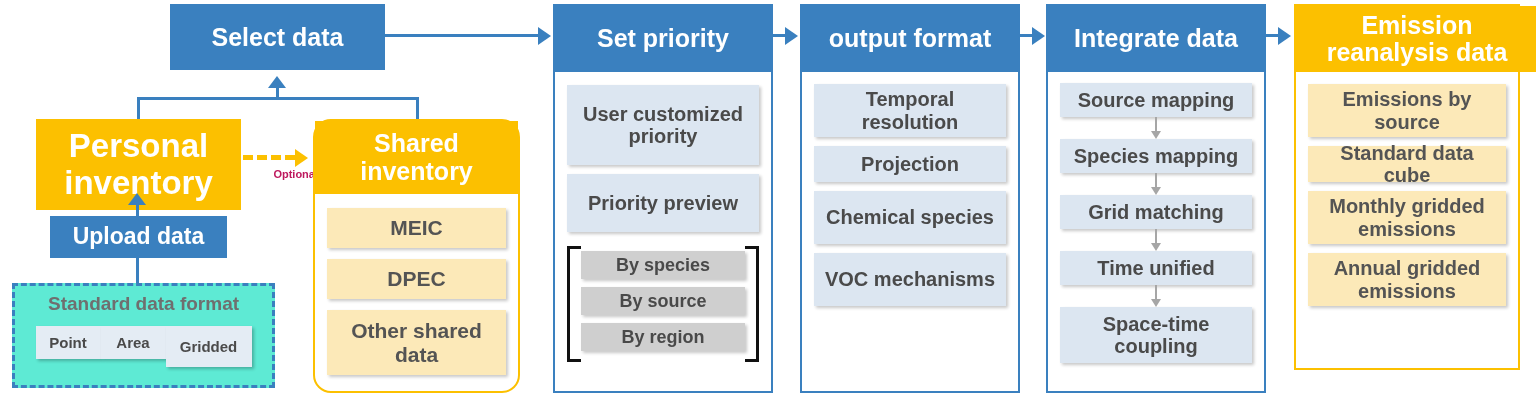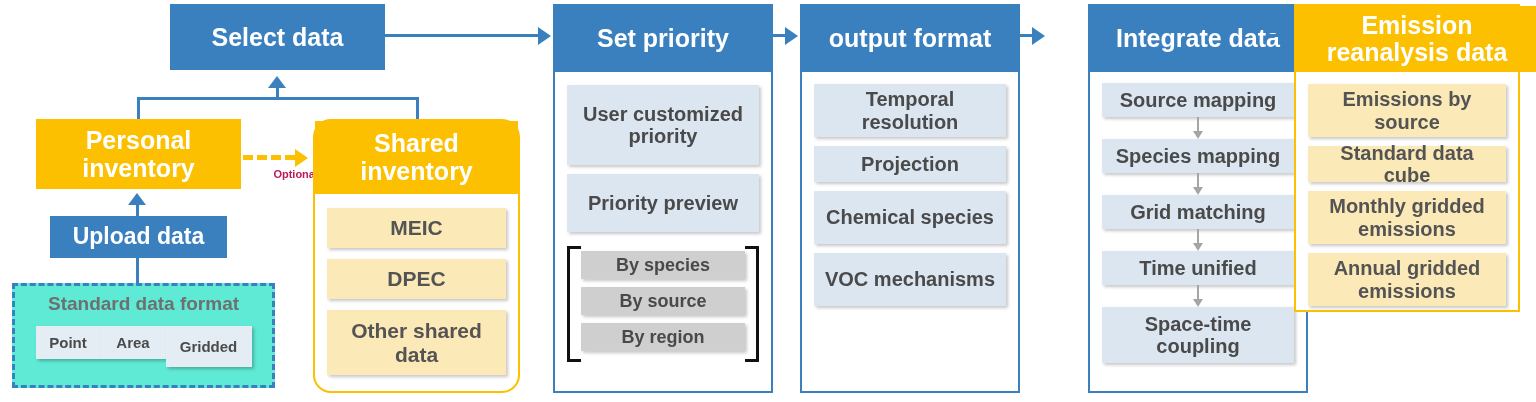--- a/index.html
+++ b/index.html
@@ -191,21 +191,21 @@
     <span>Select data</span>
   </div>
 
   <div class="abs v-arrow-line" style="left:276px; top:88px; height:12px;"></div>
   <div class="abs v-arrow-head" style="left:268px; top:76px;"></div>
 
   <div class="abs bracket-h" style="left:137px; top:97px; width:282px;"></div>
   <div class="abs bracket-v" style="left:137px; top:97px; height:24px;"></div>
   <div class="abs bracket-v" style="left:416px; top:97px; height:24px;"></div>
 
-  <div class="abs hdr-yellow" style="left:36px; top:119px; width:205px; height:70px; font-size:25px; padding:0 16px;">
+  <div class="abs hdr-yellow" style="left:36px; top:119px; width:205px; height:91px; font-size:33px; padding:0 16px;">
     <span>Personal inventory</span>
   </div>
 
   <div class="abs dash-line" style="left:243px; top:155px; width:52px;"></div>
   <div class="abs dash-head" style="left:295px; top:149px;"></div>
   <div class="abs optional-label" style="left:238px; top:168px; width:80px;">Optional</div>
 
   <div class="abs v-arrow-line" style="left:136px; top:204px; height:12px;"></div>
   <div class="abs v-arrow-head" style="left:128px; top:193px;"></div>
 
@@ -298,21 +298,21 @@
       </div>
       <div class="chip lightblue" style="height:53px; font-size:20px; padding:0 10px;">
         <span>VOC mechanisms</span>
       </div>
     </div>
   </div>
 
   <div class="abs h-arrow-line" style="left:1020px; top:34px; width:14px;"></div>
   <div class="abs h-arrow-head" style="left:1032px; top:27px;"></div>
 
-  <div class="abs panel blue-panel" style="left:1046px; top:4px; width:220px; height:389px;margin-left:42px;">
+  <div class="abs panel blue-panel" style="left:1046px; top:4px; width:220px; height:389px;">
     <div class="panel-head blue" style="height:66px; font-size:25px;">
       <span>Integrate data</span>
     </div>
     <div class="panel-body" style="gap:0px; padding-top:11px;">
       <div class="chip lightblue" style="height:34px; font-size:20px; padding:0 8px;">
         <span>Source mapping</span>
       </div>
       <div class="gray-arrow">
         <div class="stem"></div>
           <div class="head"></div>
@@ -340,21 +340,21 @@
       </div>
       <div class="chip lightblue" style="height:56px; font-size:20px; padding:0 8px;">
         <span>Space-time coupling</span>
       </div>
     </div>
   </div>
 
   <div class="abs h-arrow-line" style="left:1266px; top:34px; width:14px;"></div>
   <div class="abs h-arrow-head" style="left:1278px; top:27px;"></div>
 
-  <div class="abs panel yellow-panel" style="left:1294px; top:4px; width:226px; height:308px;">
+  <div class="abs panel yellow-panel" style="left:1294px; top:4px; width:226px; height:366px;">
     <div class="panel-head yellow" style="height:66px; font-size:25px; padding:0 10px;">
       <span>Emission reanalysis data</span>
     </div>
     <div class="panel-body" style="gap:9px; padding-top:12px;">
       <div class="chip lightyellow" style="height:53px; font-size:20px; padding:0 8px;">
         <span>Emissions by source</span>
       </div>
       <div class="chip lightyellow" style="height:36px; font-size:20px; padding:0 8px;">
         <span>Standard data cube</span>
       </div>

